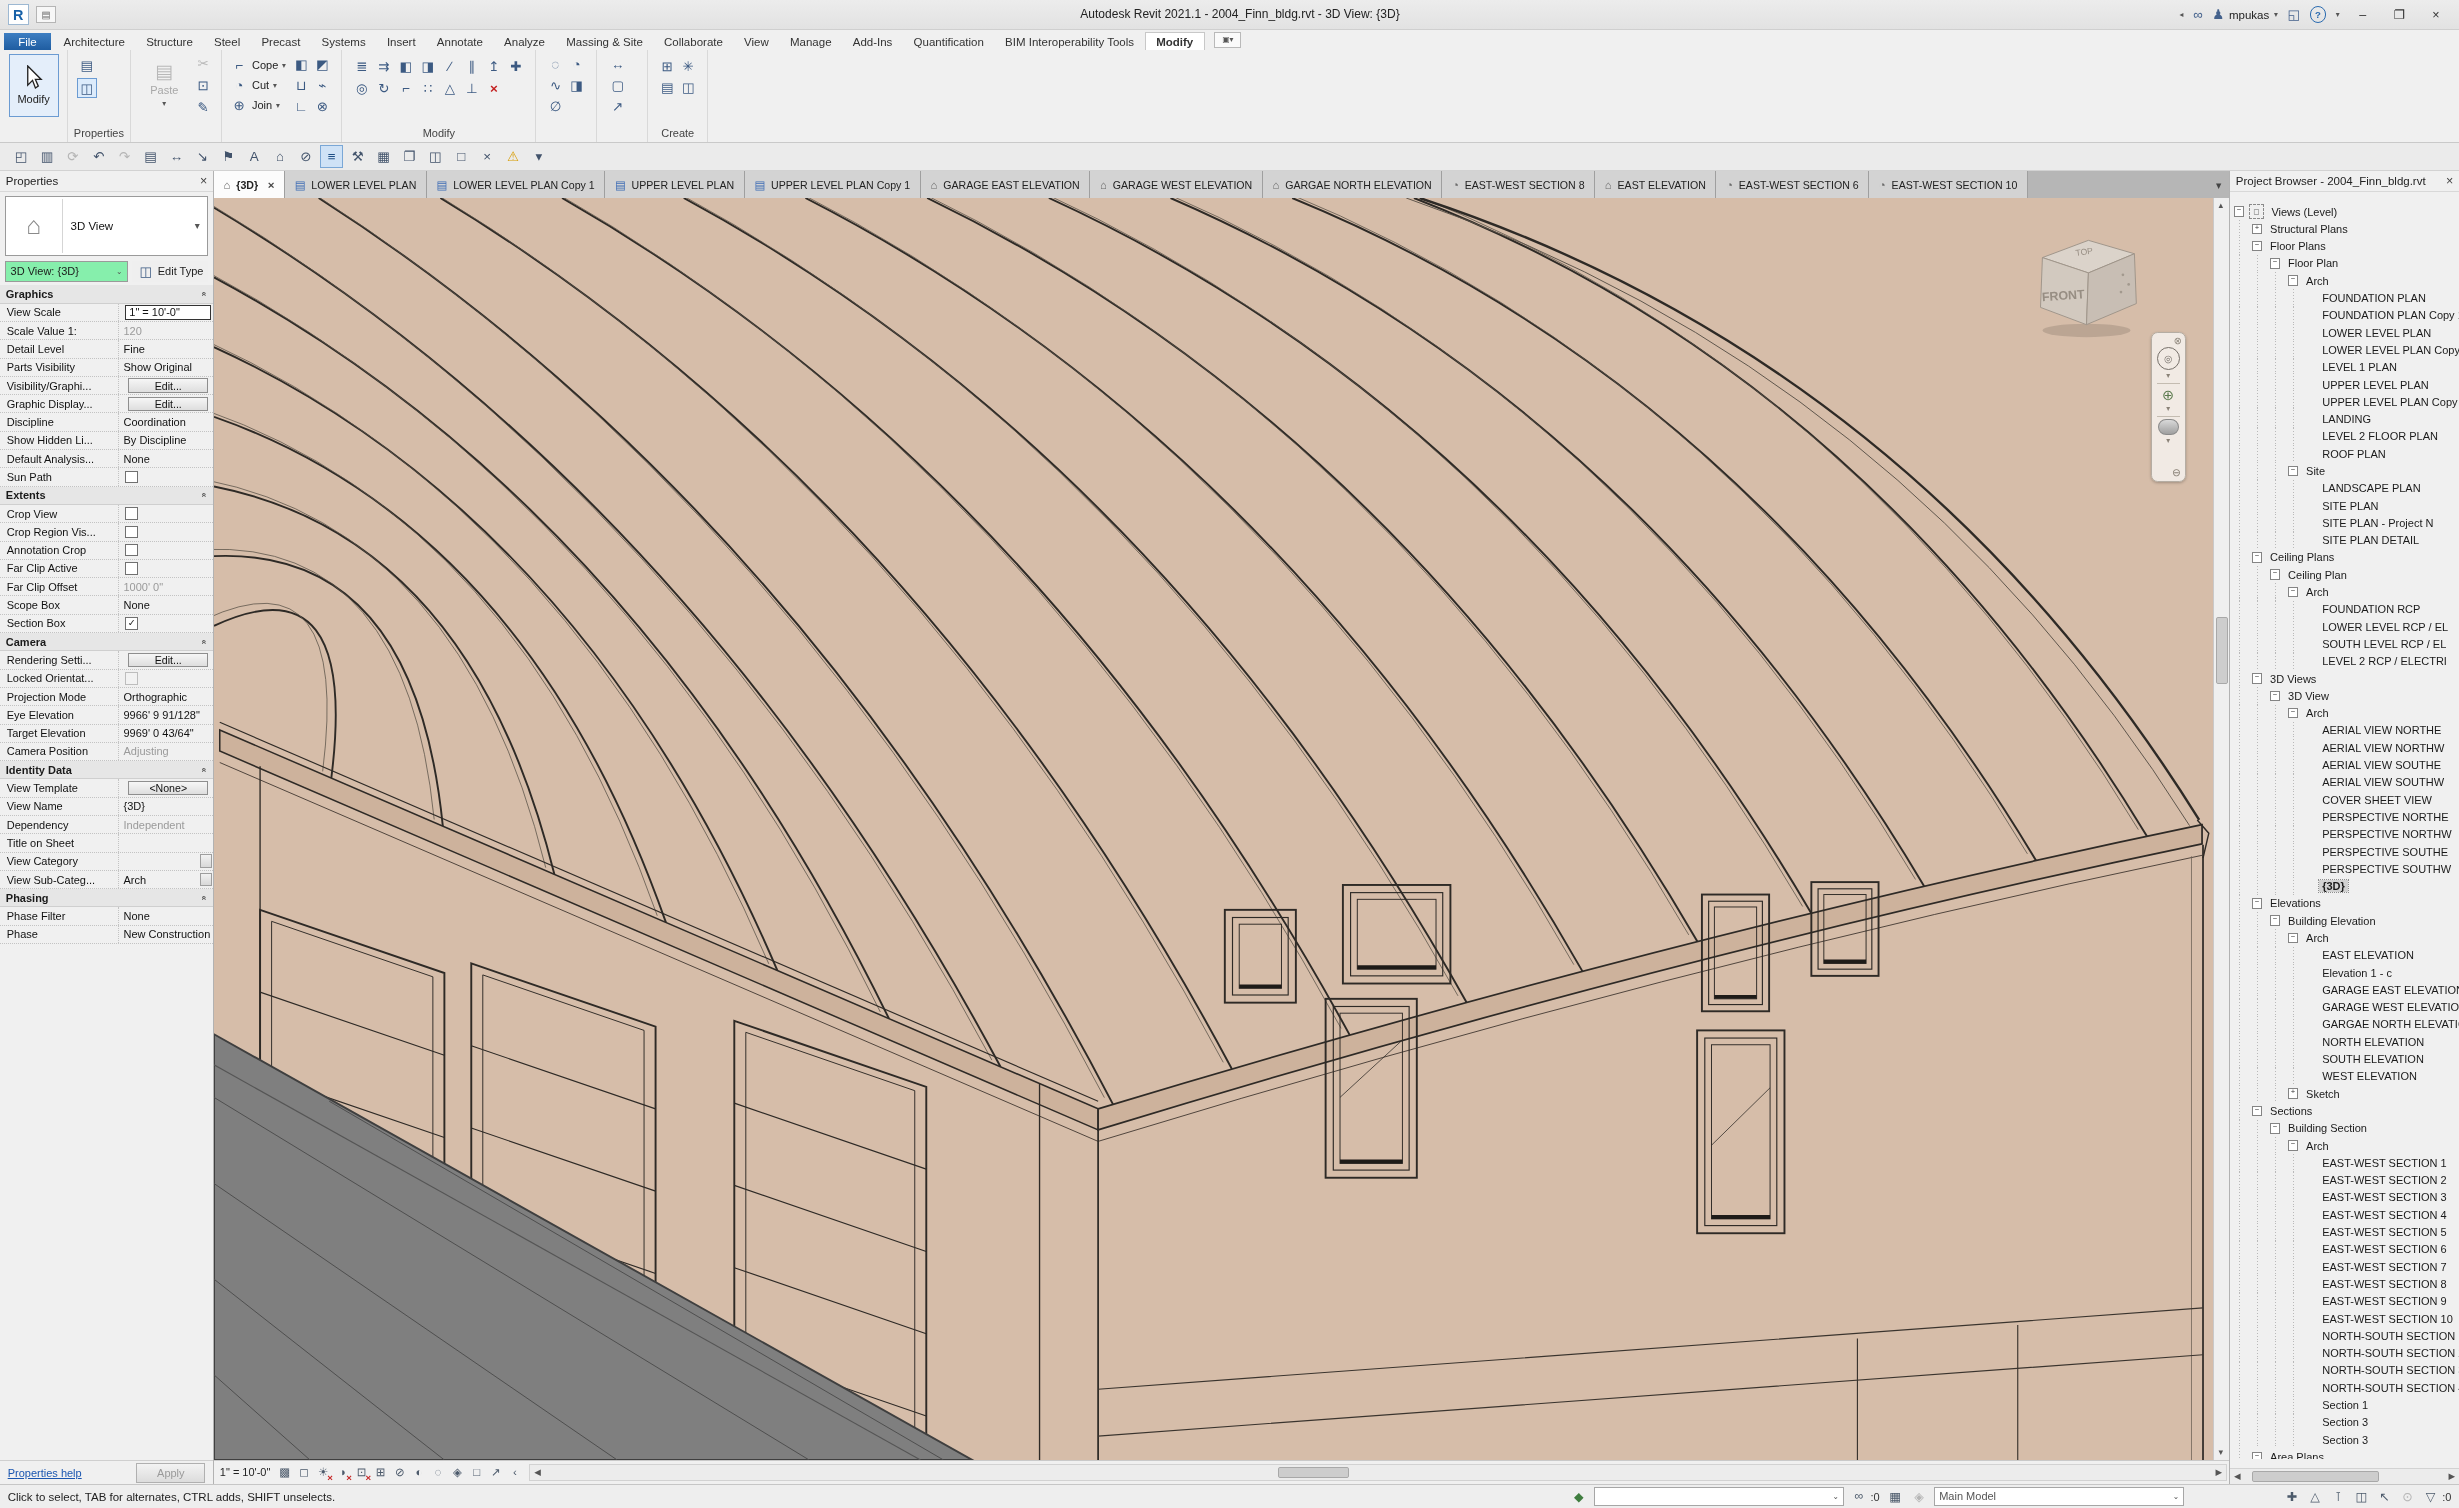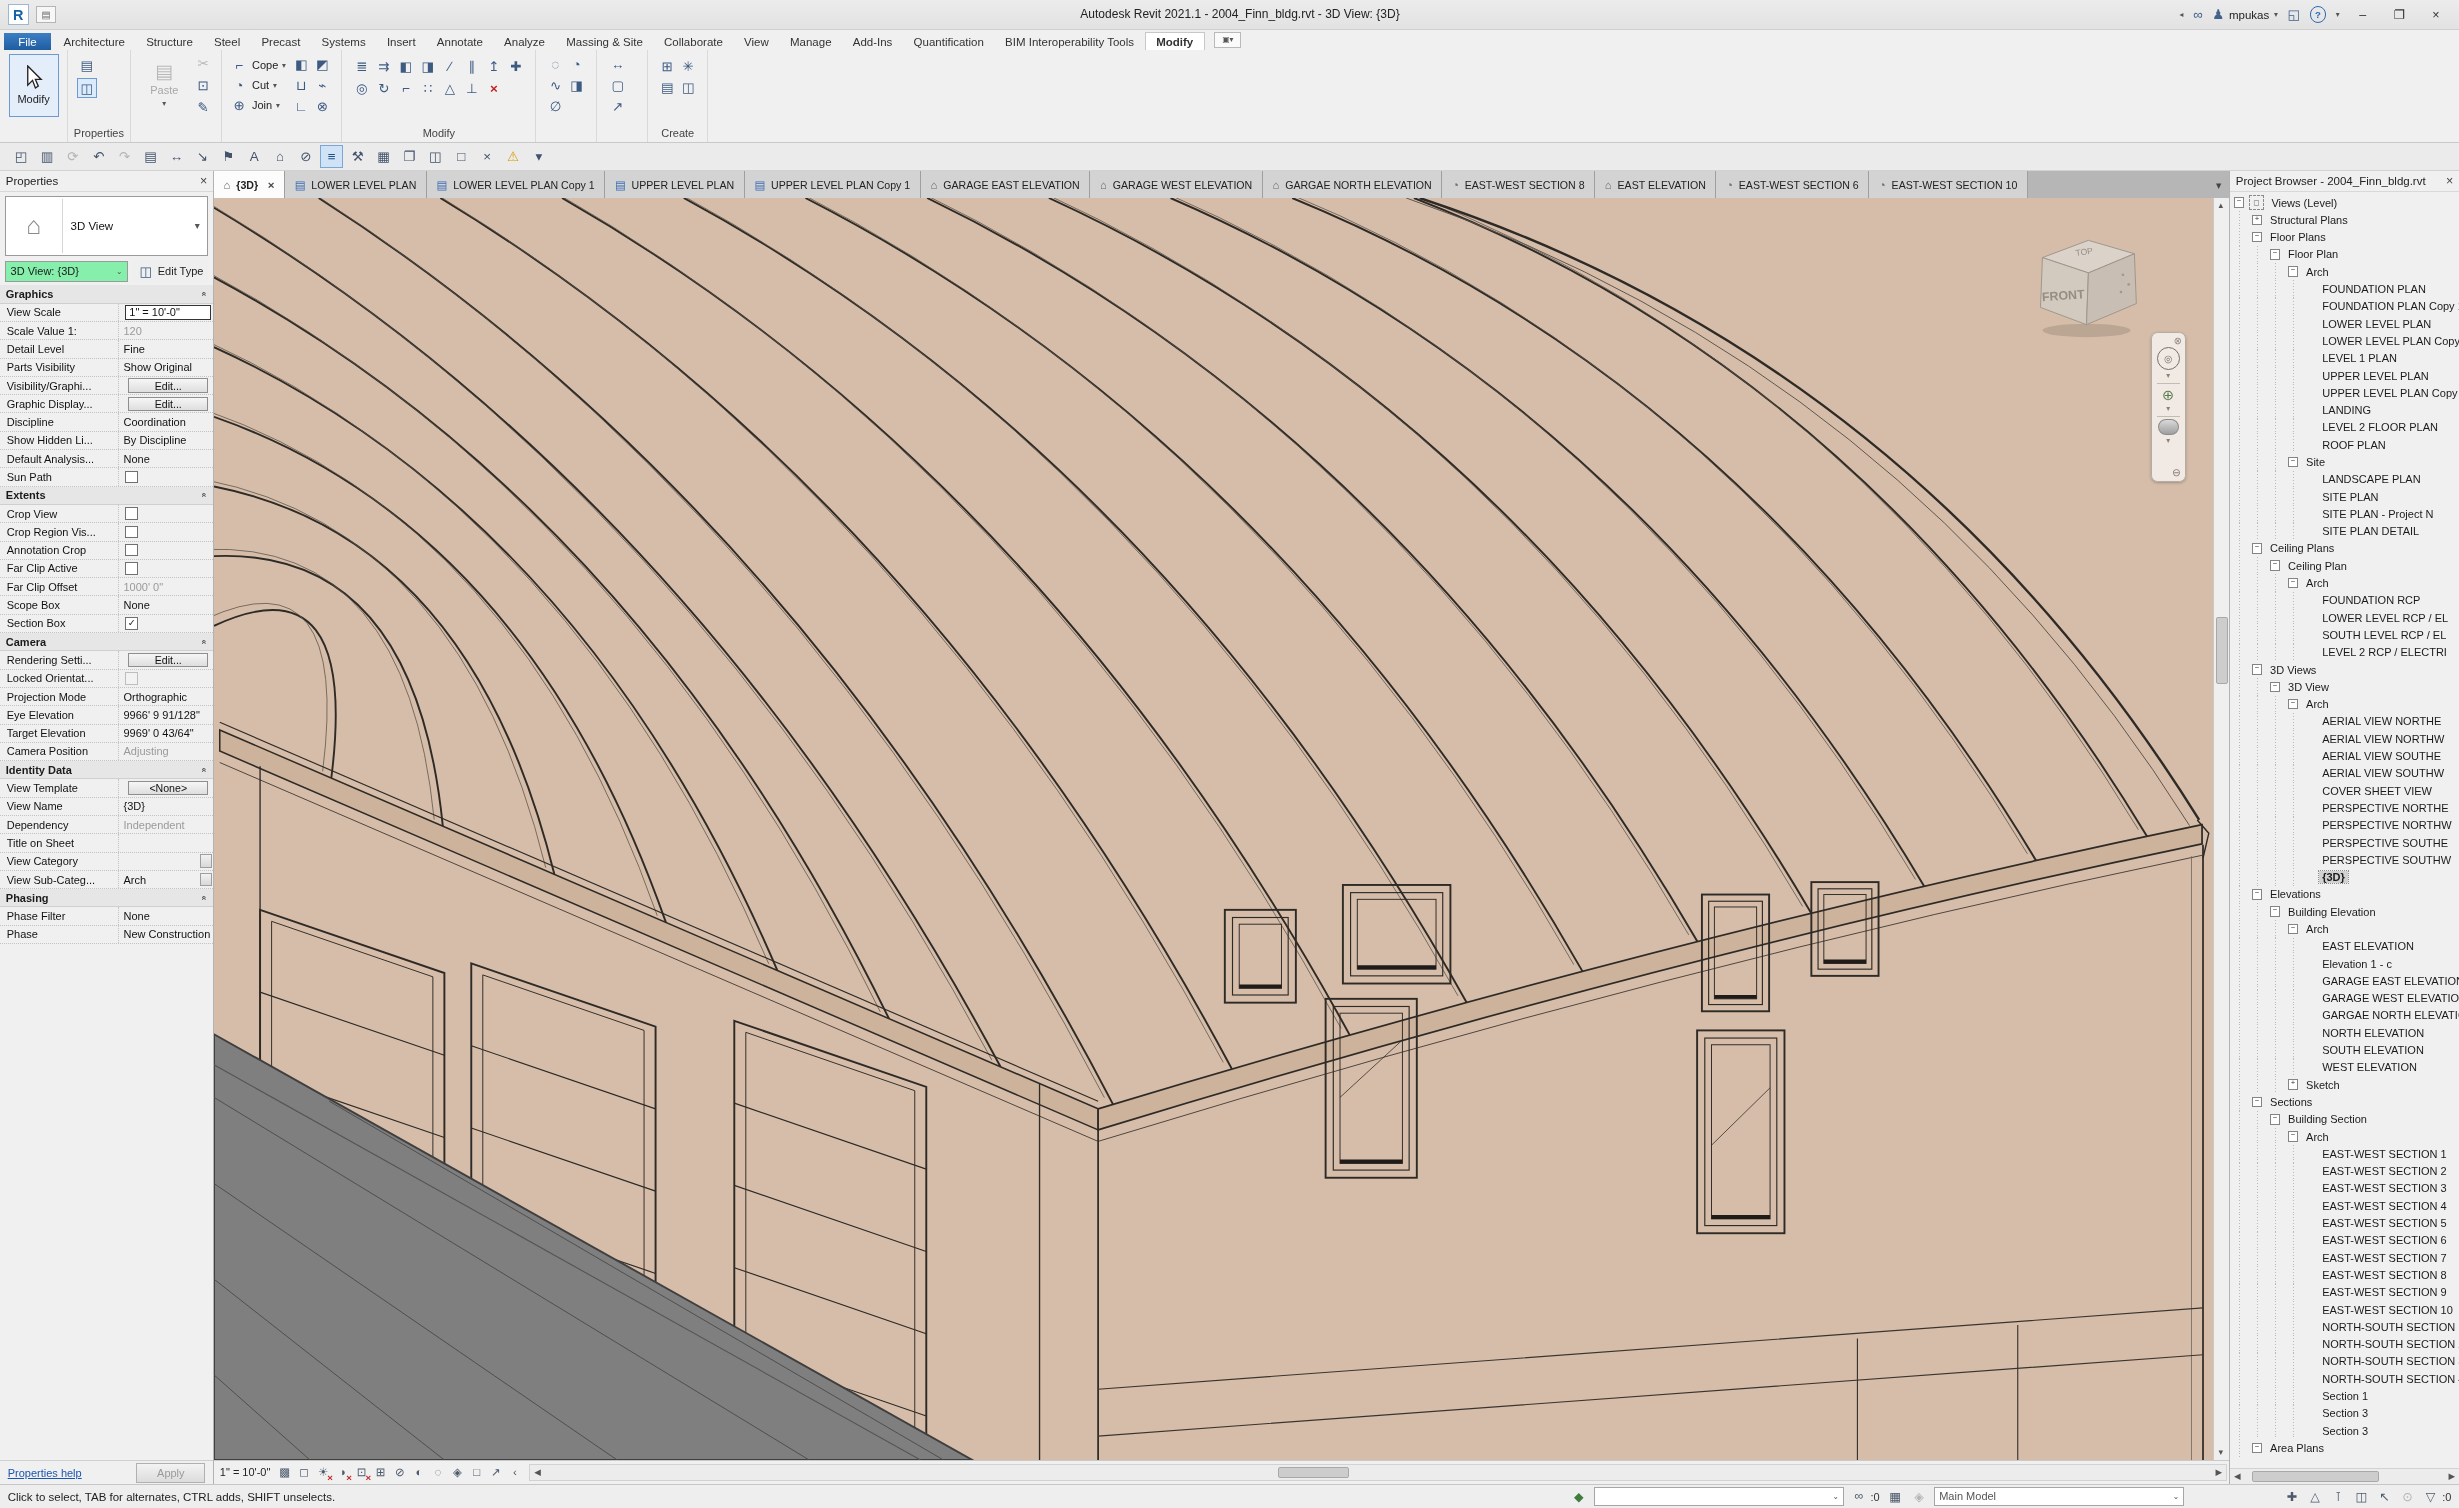--- a/index.html
+++ b/index.html
@@ -111,21 +111,21 @@
   .navbar{position:absolute;right:27px;top:134px;width:33px;height:146px;background:rgba(246,244,240,.82);border:1px solid #b5ada3;border-radius:6.7px;box-shadow:0 1px 2.9px rgba(0,0,0,.25);display:flex;flex-direction:column;align-items:center;padding-top:1.9px;gap:1px;}
   .nbclose{align-self:flex-end;margin-right:2.9px;font-size:9.6px;color:#8a8277;}
   .nbwheel{width:21px;height:21px;border-radius:50%;border:1.9px solid #76706a;color:#76706a;display:flex;align-items:center;justify-content:center;font-size:9.6px;}
   .nbcaret{font-size:7.7px;color:#8a8277;}
   .nbdiv{width:23px;border-top:1px solid #c4bcb1;margin:1.9px 0;}
   .nbzoom{font-size:14.4px;color:#5b7a4e;}
   .nbknob{width:19px;height:13.4px;background:linear-gradient(#d9d9d9,#9f9f9f);border:1px solid #8a8a8a;border-radius:45%/60%;}
   .nbminus{margin-top:auto;margin-bottom:2.9px;font-size:10.6px;color:#8a8277;align-self:flex-end;margin-right:3.8px;}
 
   
-  .browser{width:229px;flex:none;background:#f0f0f0;border-left:1px solid #b2b2b2;display:flex;flex-direction:column;font-size:11px;}
+  .browser{width:229px;flex:none;background:#f0f0f0;border-left:1px solid #b2b2b2;display:flex;flex-direction:column;font-size:11px;gap:9px;}
   .tree{flex:1;overflow:hidden;padding-top:1.9px;position:relative;}
   .trow{height:17.3px;display:flex;align-items:center;white-space:nowrap;overflow:hidden;}
   .guide{width:18px;flex:none;height:100%;background-image:repeating-linear-gradient(to bottom,#b9b9b9 0 1px,transparent 1px 2.9px);background-size:1px 100%;background-position:8.6px 0;background-repeat:no-repeat;}
   .expander{width:8.6px;height:8.6px;flex:none;border:1px solid #848484;background:#fff;font-size:7.7px;line-height:6.7px;text-align:center;color:#333;margin:0 4.8px 0 3.8px;}
   .leafpad{width:17.3px;flex:none;}
   .rooticon{width:12.5px;height:12.5px;flex:none;border:1px dashed #8a8a8a;margin-right:4.8px;display:flex;align-items:center;justify-content:center;font-size:7.7px;color:#666;}
   .tlabel{overflow:hidden;white-space:nowrap;color:#1a1a1a;padding:0 2.9px;}
   .trow.sel .tlabel{background:#d2d2d2;font-weight:bold;outline:1px dotted #8f8f8f;}
   .bscroll{height:15.4px;flex:none;background:#ececec;border-top:1px solid #d2d2d2;display:flex;align-items:center;position:relative;}
 

